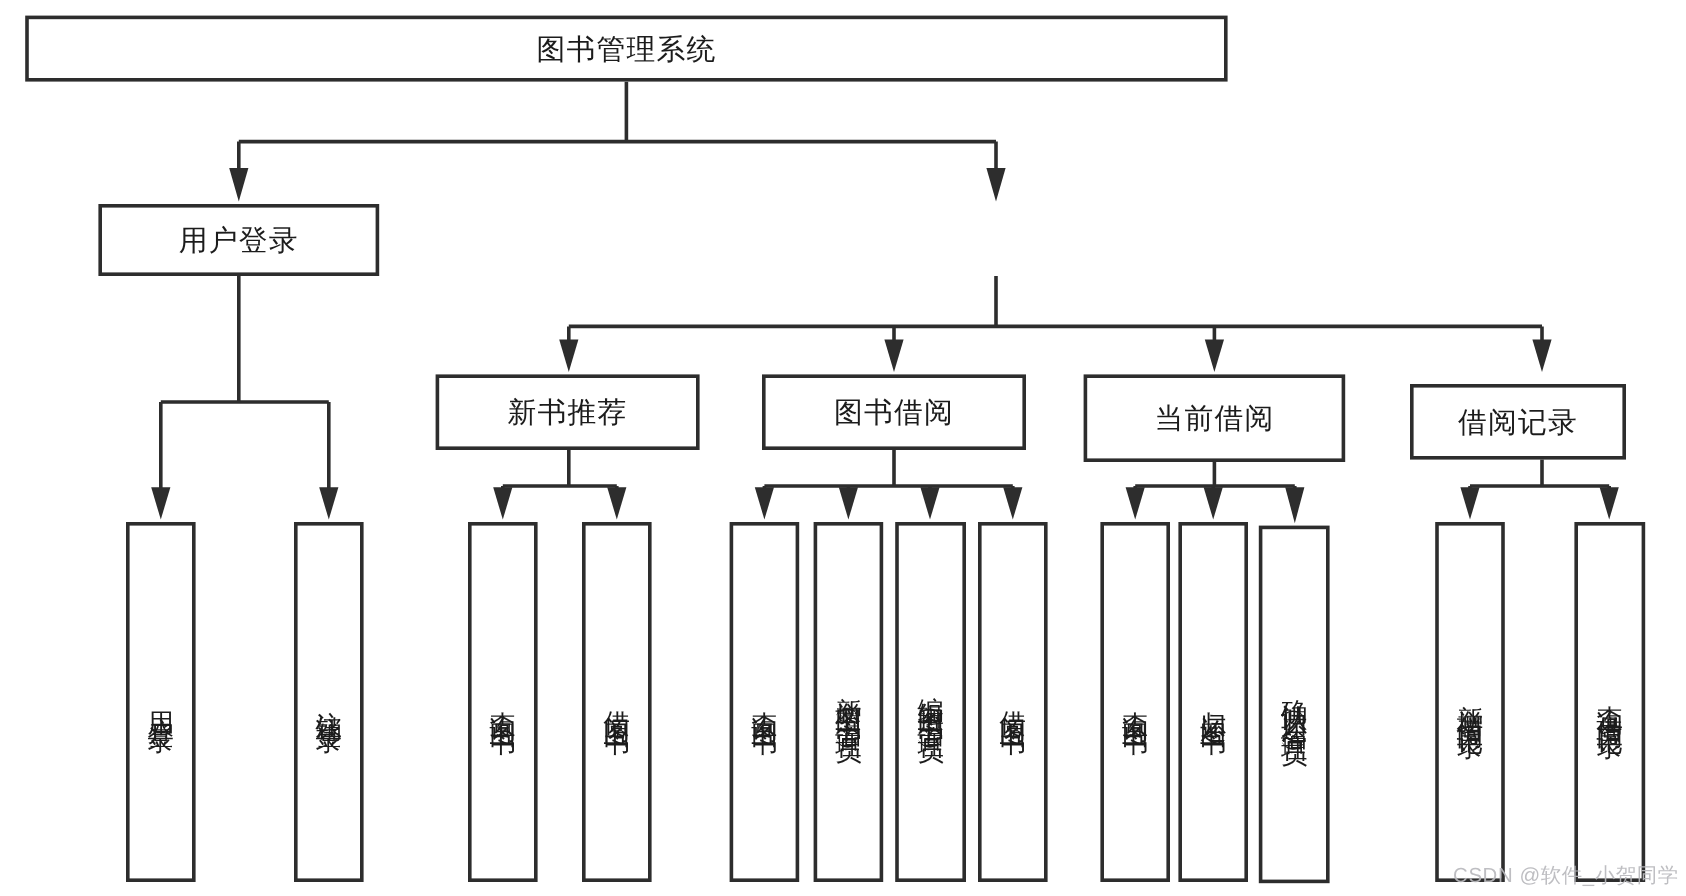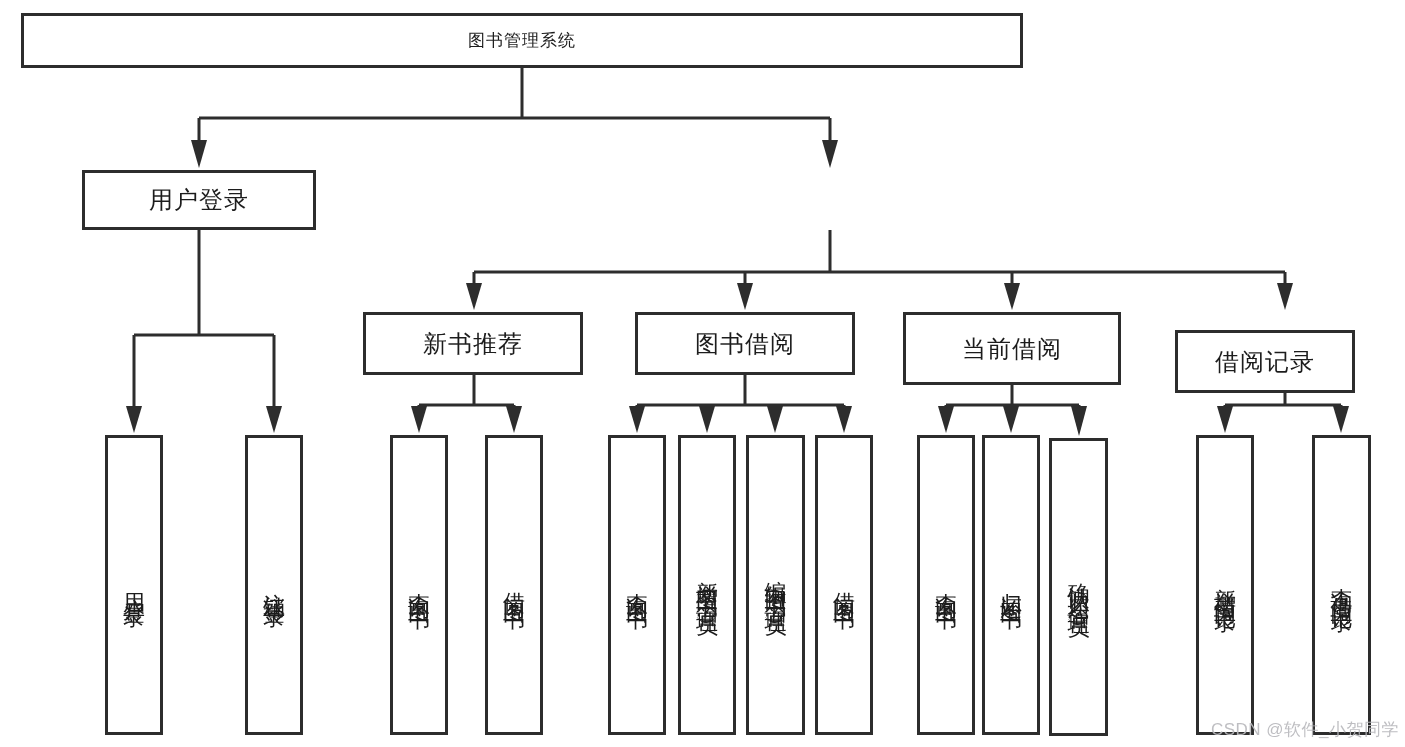--- a/index.html
+++ b/index.html
@@ -28,21 +28,21 @@
     box-sizing: border-box;
     border: 3px solid #2d2d2d;
     background: #ffffff;
     display: flex;
     align-items: center;
     justify-content: center;
     color: #1c1c1c;
     z-index: 2;
   }
   .node.h { font-size: 24px; letter-spacing: 1px; }
-  .node.root-box { font-size: 17px; align-items: center; }
+  .node.root-box { font-size: 24px; align-items: center; }
   .node.v { font-size: 22px; }
   .node.v .vtext {
     writing-mode: vertical-rl;
     text-orientation: mixed;
     letter-spacing: 5px;
     line-height: 1;
     white-space: nowrap;
   }
   .watermark {
     position: absolute;
@@ -117,21 +117,21 @@
 
   <div class="node h" style="left:635px; top:312px; width:220px; height:63px;">
     <span>图书借阅</span>
   </div>
   <div class="node h" style="left:363px; top:312px; width:220px; height:63px;">
     <span>新书推荐</span>
   </div>
   <div class="node h" style="left:903px; top:312px; width:218px; height:73px;">
     <span>当前借阅</span>
   </div>
-  <div class="node h" style="left:1175px; top:330px; width:180px; height:63px;">
+  <div class="node h" style="left:1175px; top:320px; width:180px; height:63px;">
     <span>借阅记录</span>
   </div>
 
   <div class="node v" style="left:105px; top:435px; width:58px; height:300px;">
     <span class="vtext">用户登录</span>
   </div>
   <div class="node v" style="left:245px; top:435px; width:58px; height:300px;">
     <span class="vtext">注销登录</span>
   </div>
 

